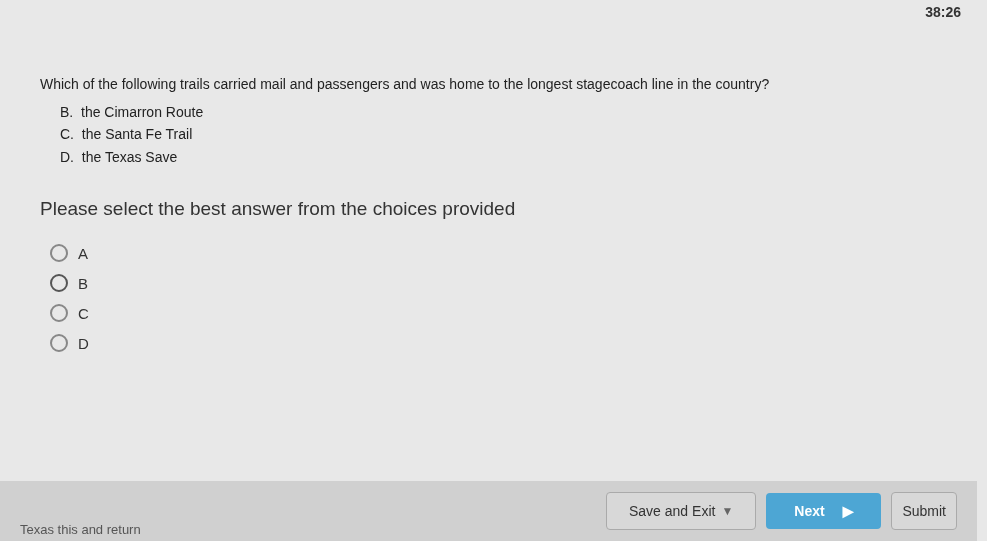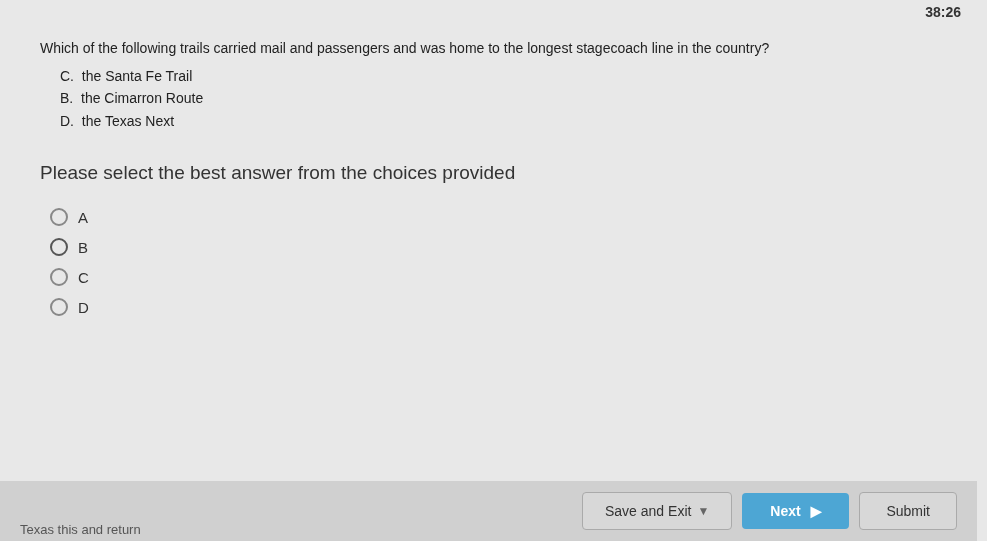--- a/index.html
+++ b/index.html
@@ -24,20 +24,21 @@
       top: 4px;
       right: 16px;
       font-size: 14px;
       color: #333;
       font-weight: bold;
     }
     .content-area {
       flex: 1;
       padding: 38px 40px 20px 40px;
       overflow: hidden;
+      margin-top: 36px;
     }
     .question-text {
       font-size: 14px;
       color: #222;
       line-height: 1.5;
       margin-bottom: 6px;
     }
     .answer-choice {
       font-size: 14px;
       color: #222;
@@ -119,53 +120,53 @@
     .btn-next {
       background: #4da6d4;
       border: none;
       border-radius: 4px;
       padding: 10px 28px;
       font-size: 14px;
       color: white;
       cursor: pointer;
       display: flex;
       align-items: center;
-      gap: 10px;
+      gap: 18px;
       font-weight: bold;
     }
     .btn-next .arrow-right {
       font-size: 14px;
     }
     .btn-submit {
       background: #d8d8d8;
       border: 1px solid #aaa;
       border-radius: 4px;
-      padding: 10px 26px;
+      padding: 10px 10px;
       font-size: 14px;
       color: #333;
       cursor: pointer;
     }
   </style>
 </head>
 <body>
 
 <div class="main-container">
   <div class="timer">38:26</div>
 
   <div class="content-area">
     <p class="question-text">Which of the following trails carried mail and passengers and was home to the longest stagecoach line in the country?</p>
     <div class="answer-choices">
       <p class="answer-choice">
+        <span>B.&nbsp;&nbsp;</span><span>the Cimarron Route</span>
+      </p>
+      <p class="answer-choice">
         <span>C.&nbsp;&nbsp;</span><span>the Santa Fe Trail</span>
       </p>
       <p class="answer-choice">
-        <span>B.&nbsp;&nbsp;</span><span>the Cimarron Route</span>
-      </p>
-      <p class="answer-choice">
-        <span>D.&nbsp;&nbsp;</span><span>the Texas Next</span>
+        <span>D.&nbsp;&nbsp;</span><span>the Texas Save</span>
       </p>
     </div>
 
     <p class="instruction-text">Please select the best answer from the choices provided</p>
 
     <div class="radio-group">
       <label class="radio-item">
         <span class="radio-circle"></span>
         <span class="radio-label">A</span>
       </label>

